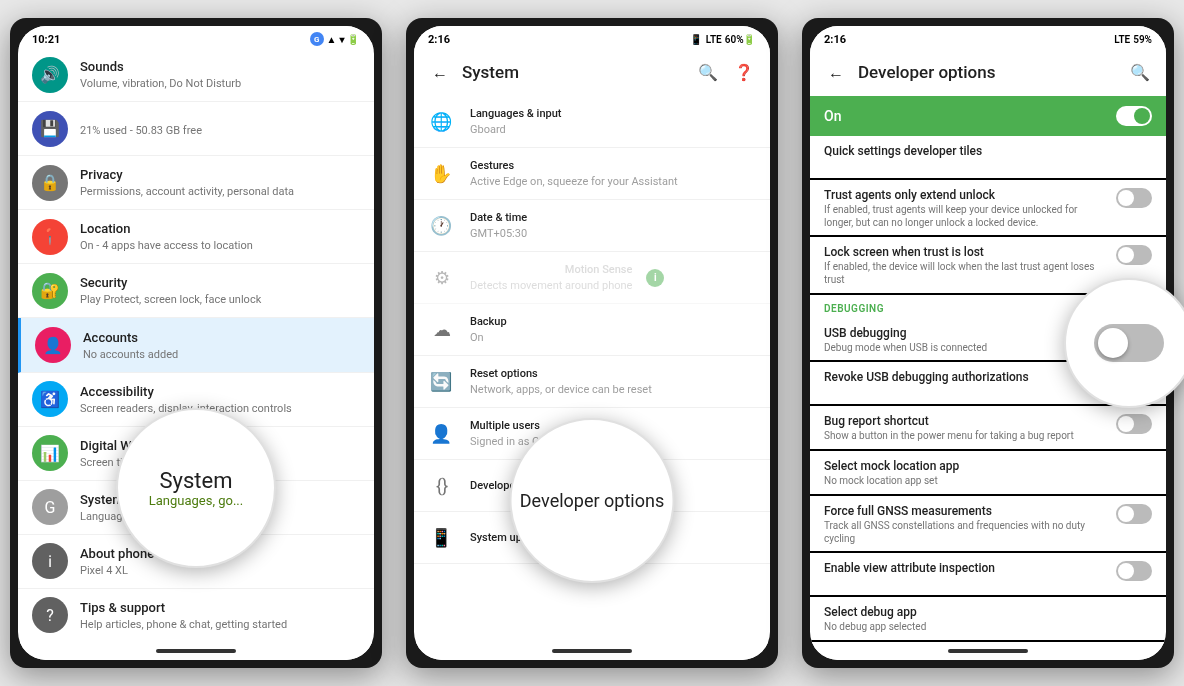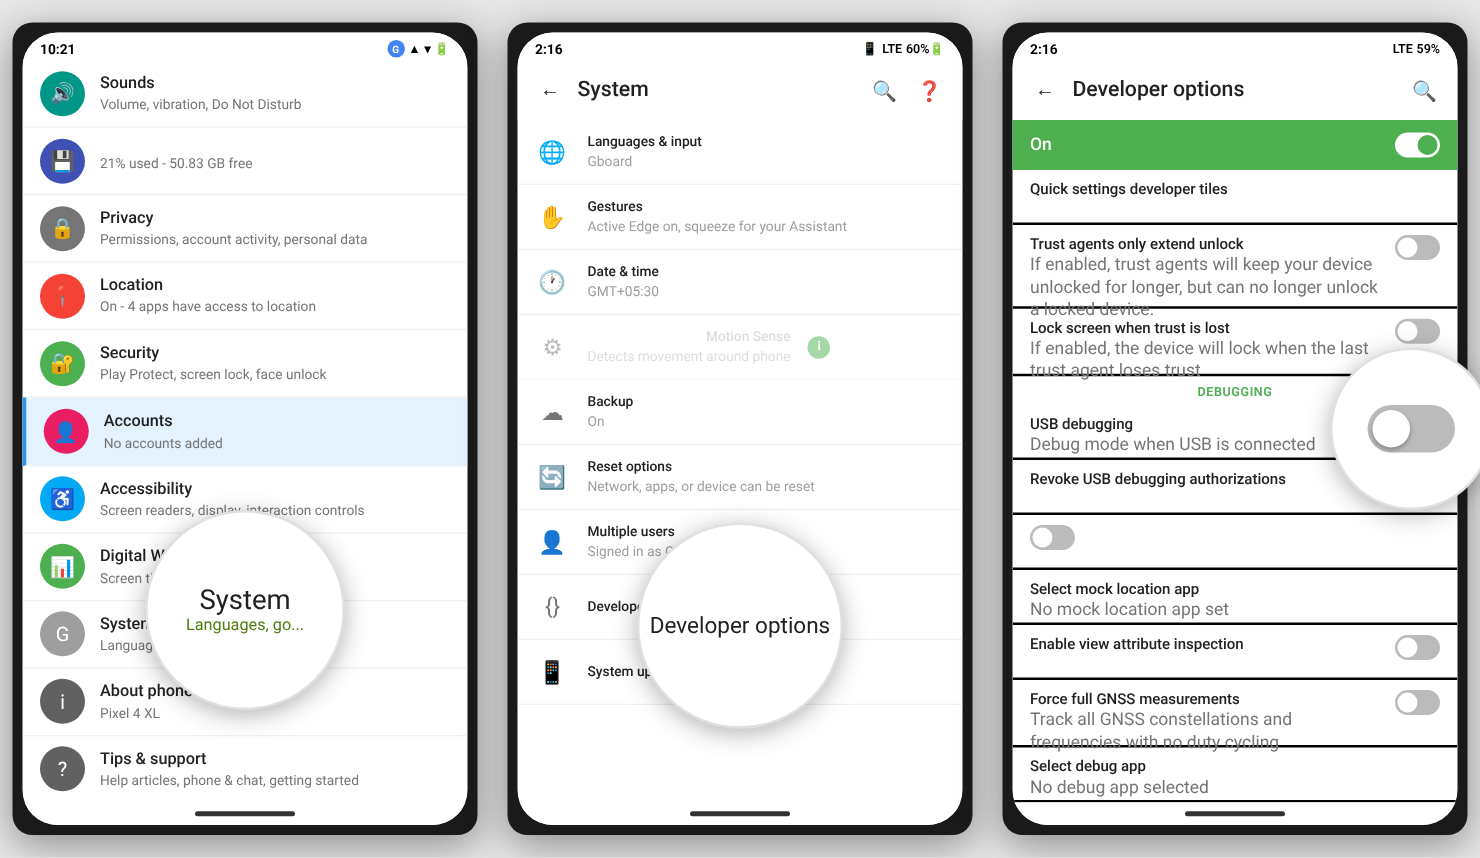--- a/index.html
+++ b/index.html
@@ -165,29 +165,28 @@
     .dev-item {
       display: flex;
       align-items: flex-start;
       justify-content: space-between;
       padding: 8px 14px;
       border-bottom: 2px solid #000000;
       min-height: 44px;
     }
     .dev-item-text { flex: 1; padding-right: 8px; }
     .dev-item-title { font-size: 12px; font-weight: 500; color: #212121; }
-    .dev-item-subtitle { font-size: 14px; color: #757575; margin-top: 1px; line-height: 1.3; }
+    .dev-item-subtitle { font-size: 10px; color: #757575; margin-top: 1px; line-height: 1.3; }
     .section-header {
       padding: 8px 14px 4px;
       font-size: 10px;
       font-weight: 600;
       color: #4CAF50;
       letter-spacing: 0.5px;
       text-transform: uppercase;
-      text-align: center;
     }
 
     
     .magnifier {
       position: absolute;
       border-radius: 50%;
       background: white;
       border: 2px solid #e0e0e0;
       display: flex;
       align-items: center;
@@ -551,41 +550,45 @@
         <div class="toggle toggle-off"></div>
       </div>
 
       <div class="dev-item">
         <div class="dev-item-text">
           <div class="dev-item-title">Revoke USB debugging authorizations</div>
         </div>
       </div>
 
       <div class="dev-item">
+        <div class="dev-item-text">
+          <div class="dev-item-title">Bug report shortcut</div>
+          <div class="dev-item-subtitle">Show a button in the power menu for taking a bug report</div>
+        </div>
         <div class="toggle toggle-off"></div>
       </div>
 
       <div class="dev-item">
         <div class="dev-item-text">
           <div class="dev-item-title">Select mock location app</div>
           <div class="dev-item-subtitle">No mock location app set</div>
         </div>
       </div>
 
       <div class="dev-item">
         <div class="dev-item-text">
-          <div class="dev-item-title">Enable view attribute inspection</div>
-        </div>
-        <div class="toggle toggle-off"></div>
-      </div>
-
-      <div class="dev-item">
-        <div class="dev-item-text">
           <div class="dev-item-title">Force full GNSS measurements</div>
           <div class="dev-item-subtitle">Track all GNSS constellations and frequencies with no duty cycling</div>
+        </div>
+        <div class="toggle toggle-off"></div>
+      </div>
+
+      <div class="dev-item">
+        <div class="dev-item-text">
+          <div class="dev-item-title">Enable view attribute inspection</div>
         </div>
         <div class="toggle toggle-off"></div>
       </div>
 
       <div class="dev-item">
         <div class="dev-item-text">
           <div class="dev-item-title">Select debug app</div>
           <div class="dev-item-subtitle">No debug app selected</div>
         </div>
       </div>

